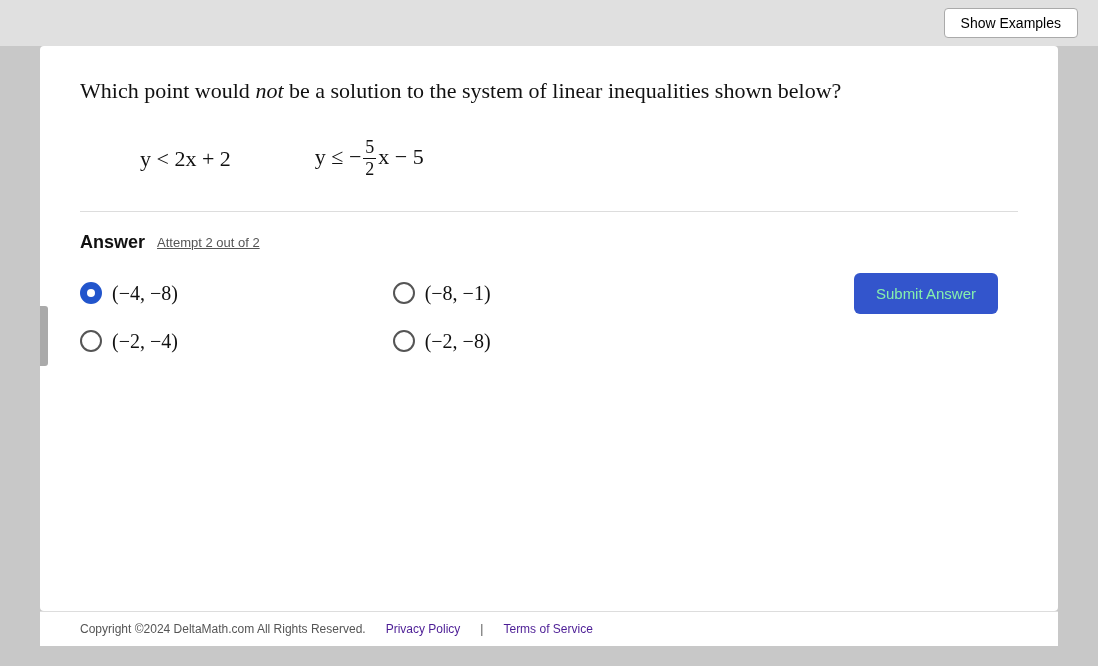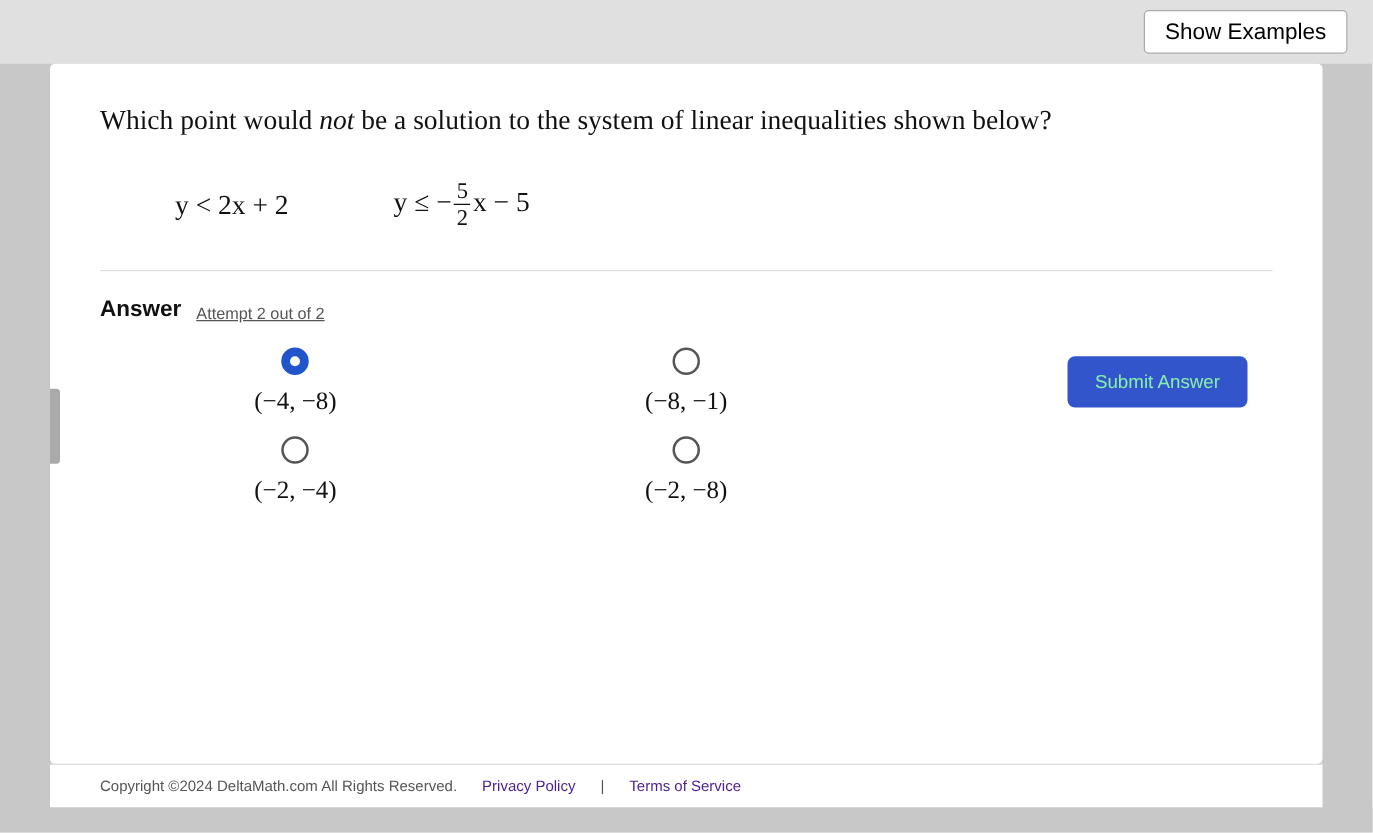--- a/index.html
+++ b/index.html
@@ -13,21 +13,21 @@
     .top-bar {
       display: flex;
       justify-content: flex-end;
       padding: 8px 20px;
       background: #e0e0e0;
     }
     .show-examples-btn {
       background: white;
       border: 1px solid #aaa;
       padding: 6px 16px;
-      font-size: 18px;
+      font-size: 14px;
       cursor: pointer;
       border-radius: 4px;
       font-family: Arial, sans-serif;
     }
     .main-content {
       background: white;
       margin: 0 40px;
       padding: 30px 40px 40px 40px;
       flex: 1;
       border-radius: 4px;
@@ -73,21 +73,21 @@
       font-size: 18px;
       line-height: 1.2;
     }
     .answer-section {
       border-top: 1px solid #ddd;
       padding-top: 20px;
       margin-top: 10px;
     }
     .answer-label-row {
       display: flex;
-      align-items: flex-end;
+      align-items: center;
       gap: 12px;
       margin-bottom: 20px;
     }
     .answer-label {
       font-size: 18px;
       font-weight: bold;
       font-family: Arial, sans-serif;
       color: #111;
     }
     .attempt-text {
@@ -102,21 +102,20 @@
       gap: 16px 0;
       align-items: center;
     }
     .option {
       display: flex;
       align-items: center;
       gap: 10px;
       font-size: 20px;
       color: #111;
       cursor: pointer;
-      flex-direction: column;
     }
     .radio-outer {
       width: 22px;
       height: 22px;
       border-radius: 50%;
       border: 2px solid #555;
       display: flex;
       align-items: center;
       justify-content: center;
       flex-shrink: 0;

